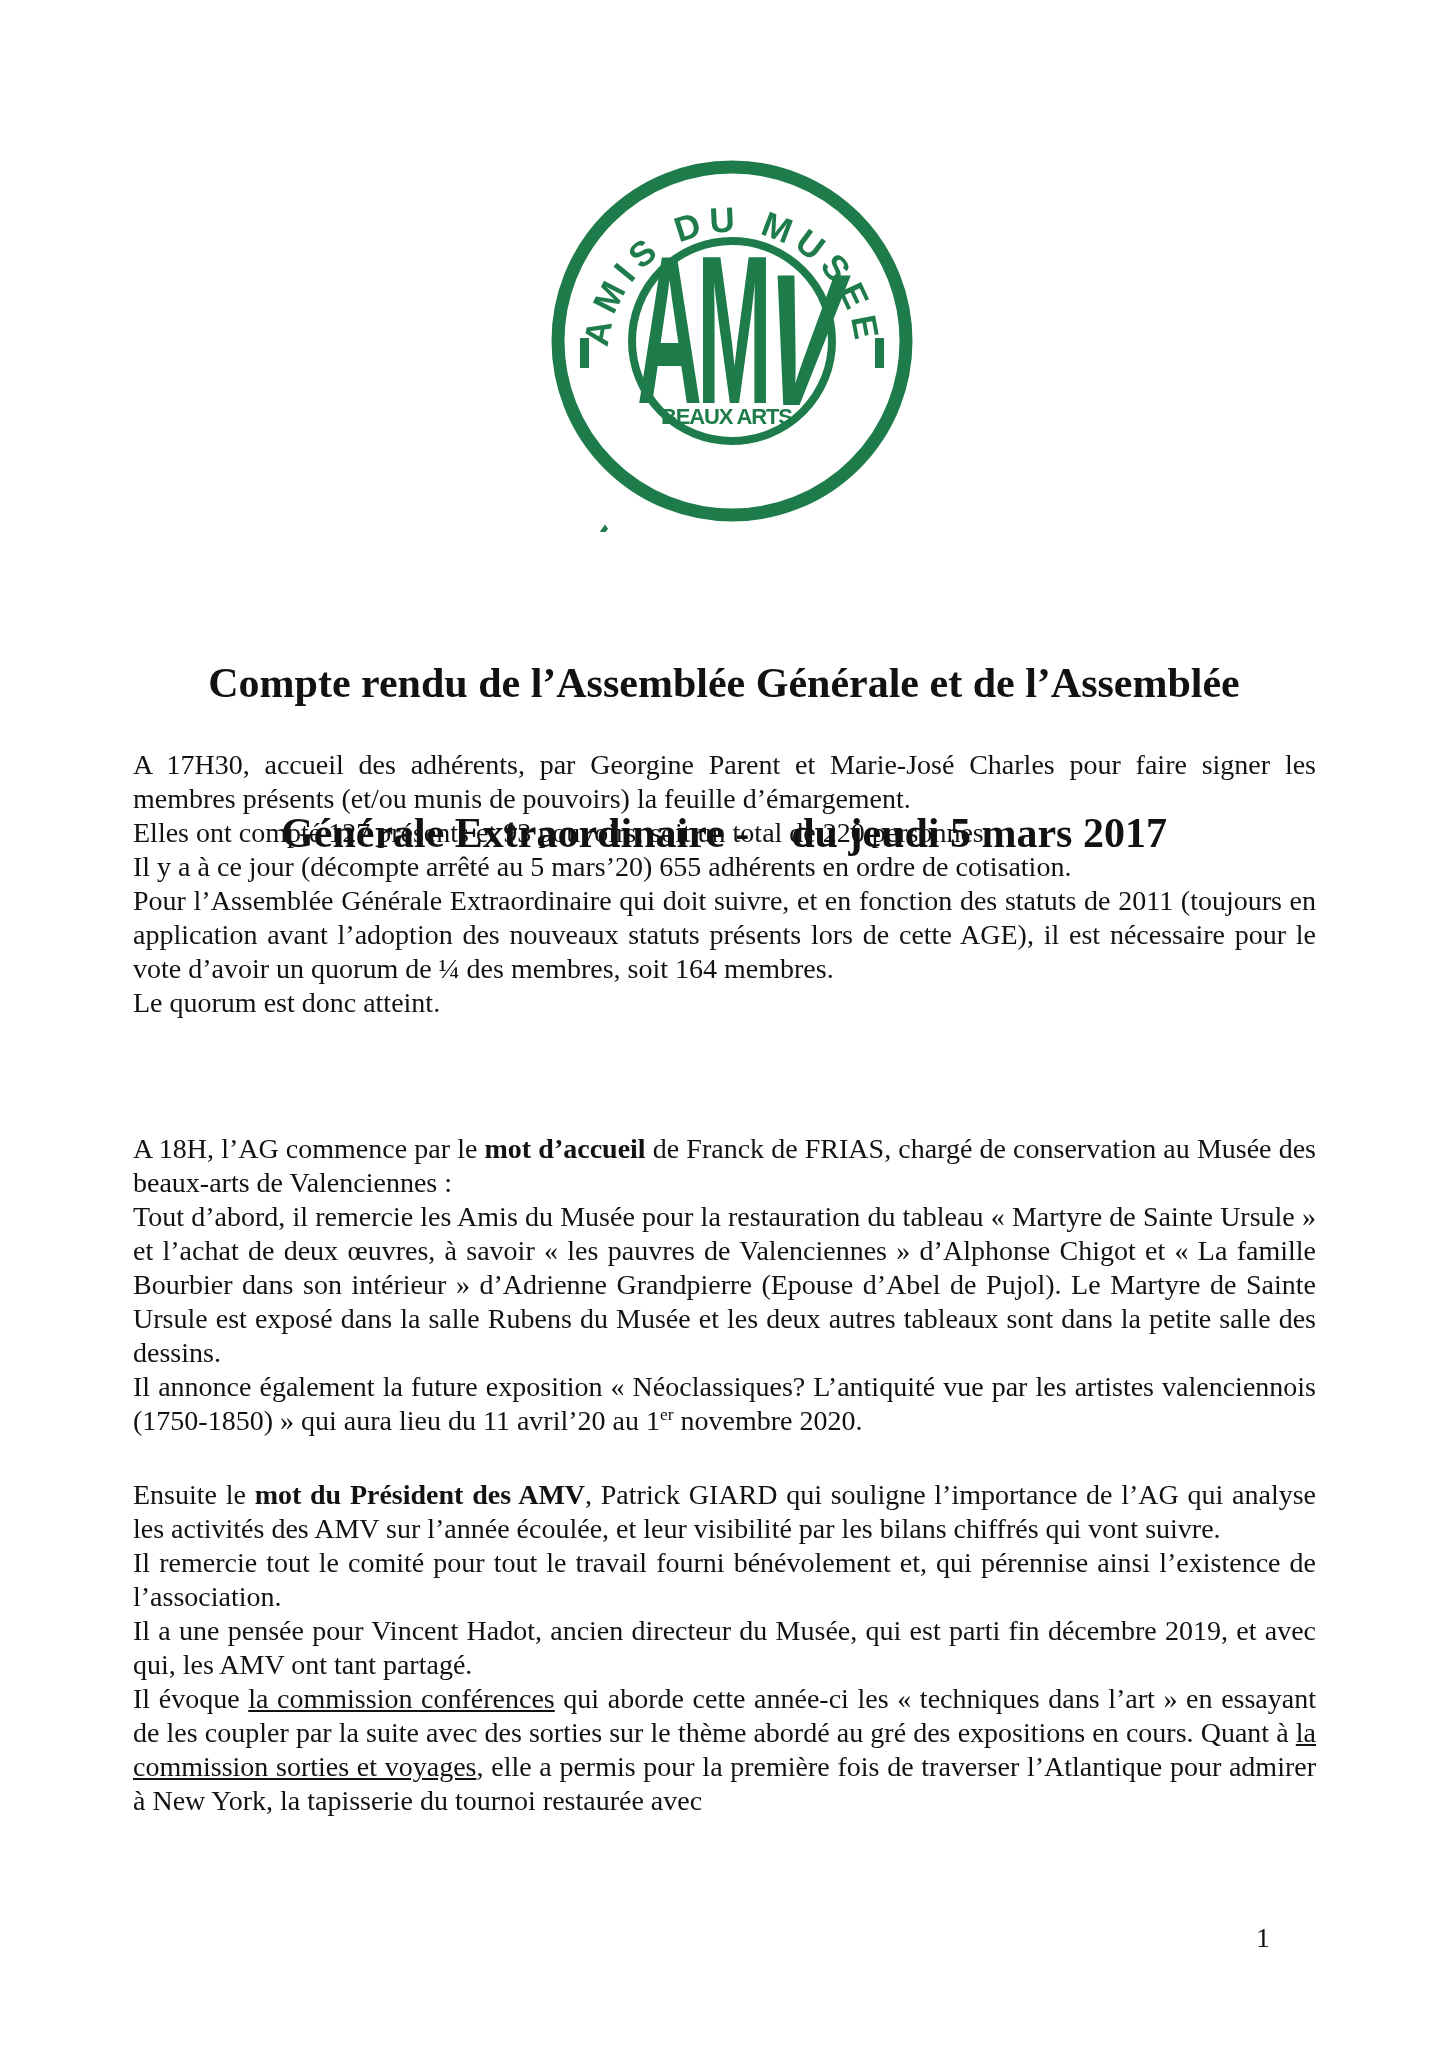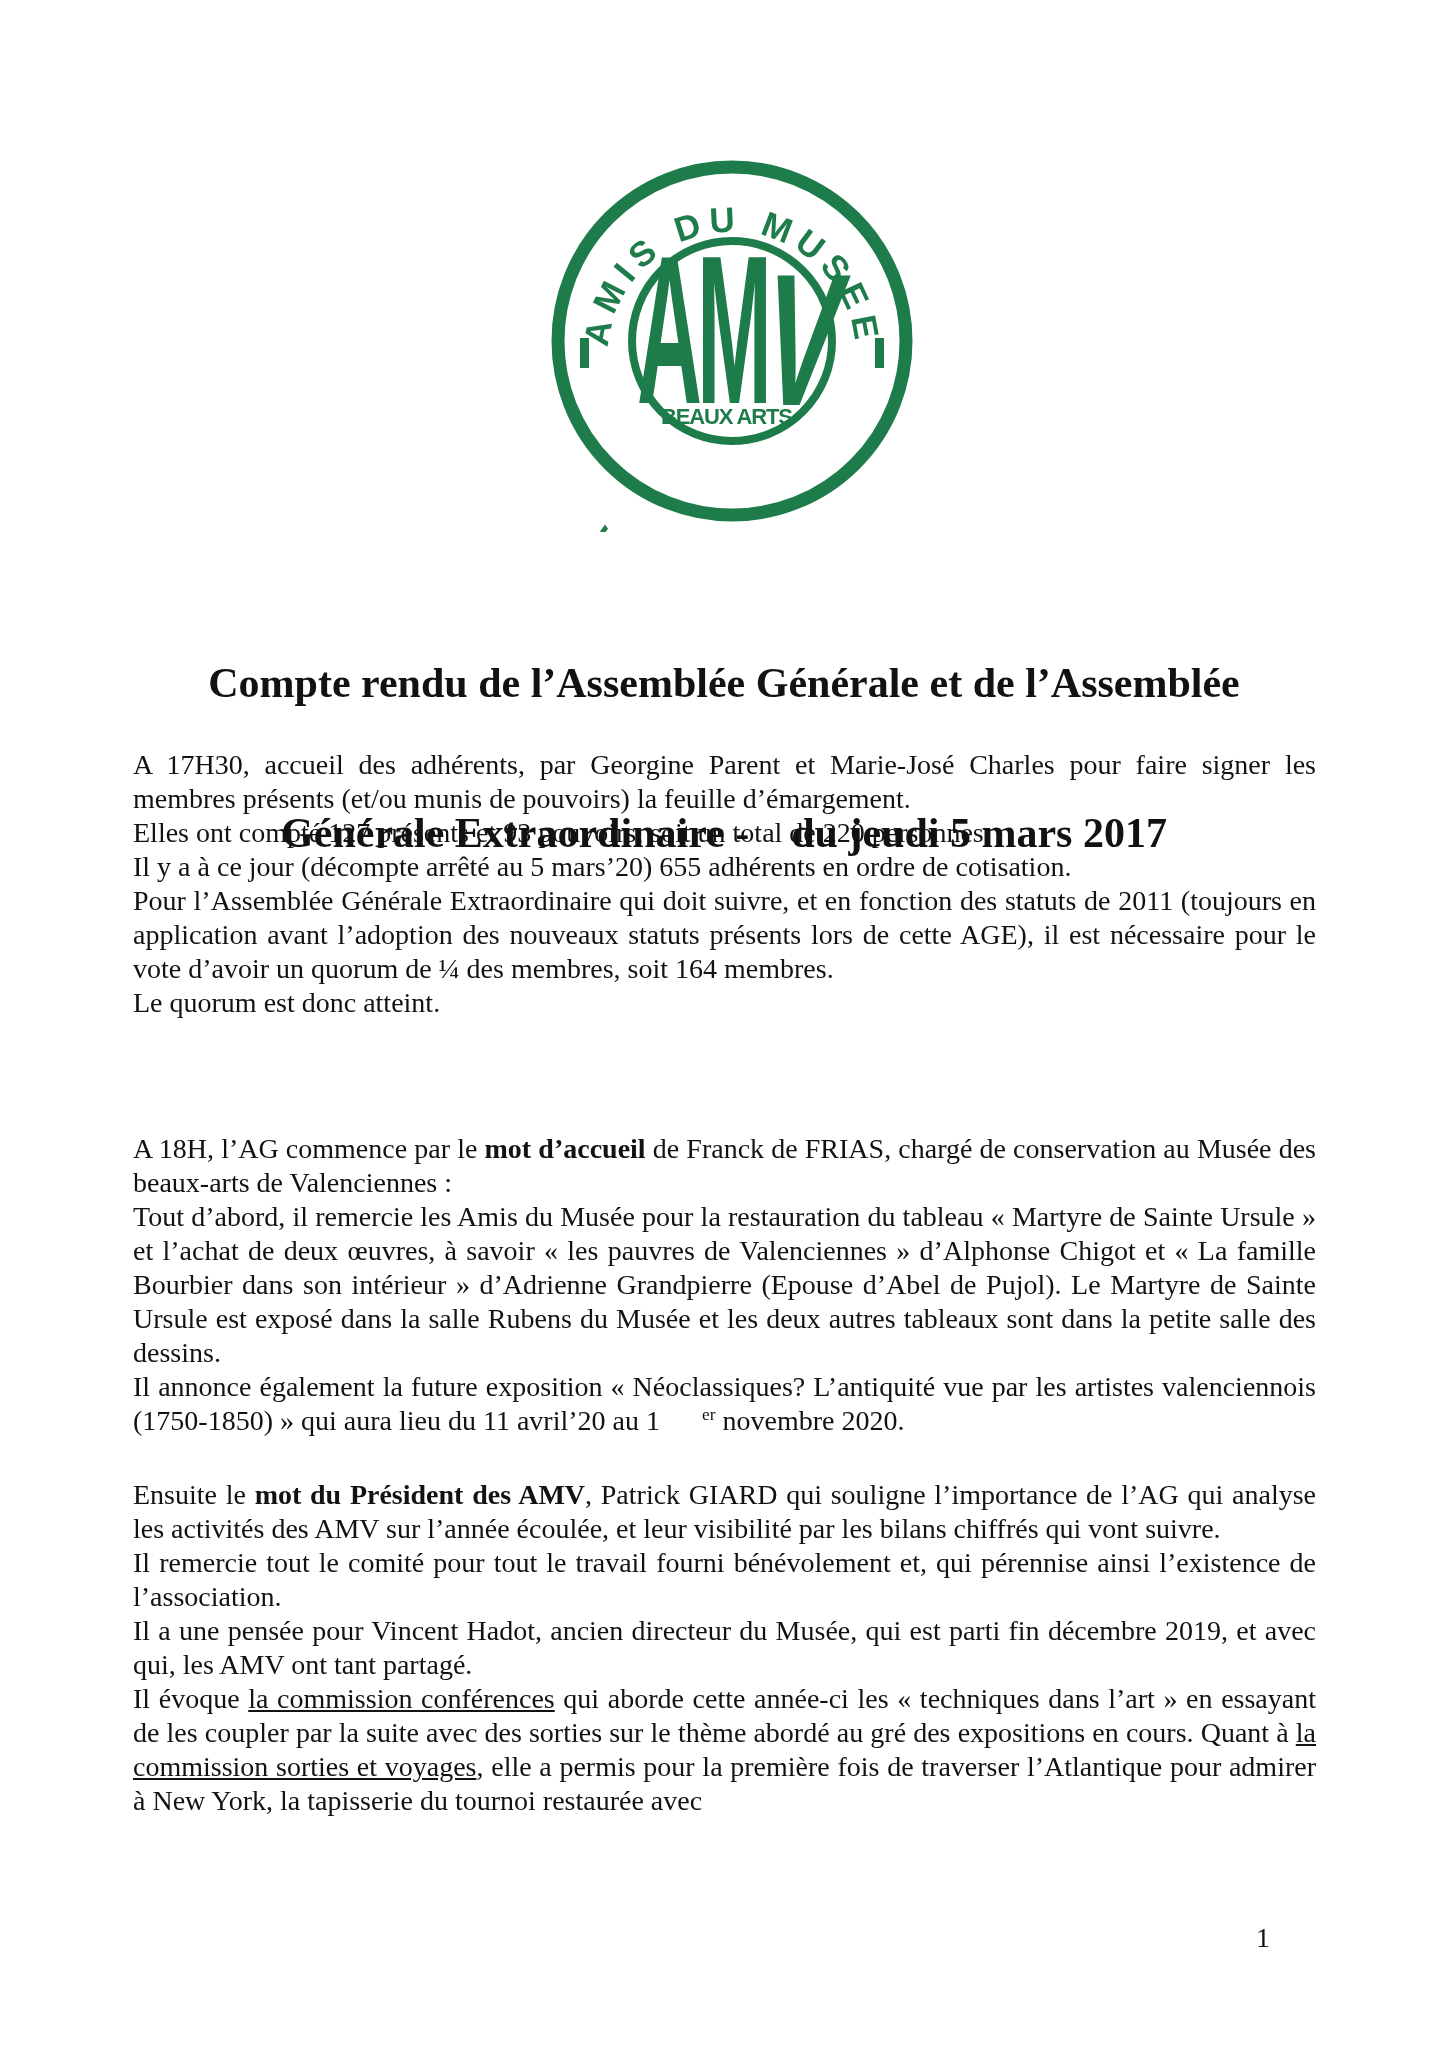--- a/index.html
+++ b/index.html
@@ -32,21 +32,21 @@
     left:133px;top:748px;
     width:1183px;
     font-size:28px;
     line-height:34px;
   }
   .content p{margin:0;text-align:justify;}
   .sec{margin:0;}
   .sec2{margin-top:112px;}
   .sec3{margin-top:40px;}
   .u{text-decoration:underline;}
-  sup{font-size:0.62em;line-height:0;margin-left:42px;}
+  sup{font-size:0.62em;line-height:0;}
   .page-number{
     position:absolute;
     left:1256px;top:1922px;
     font-size:28px;
   }
 </style>
 </head>
 <body>
 
 <div class="page">

